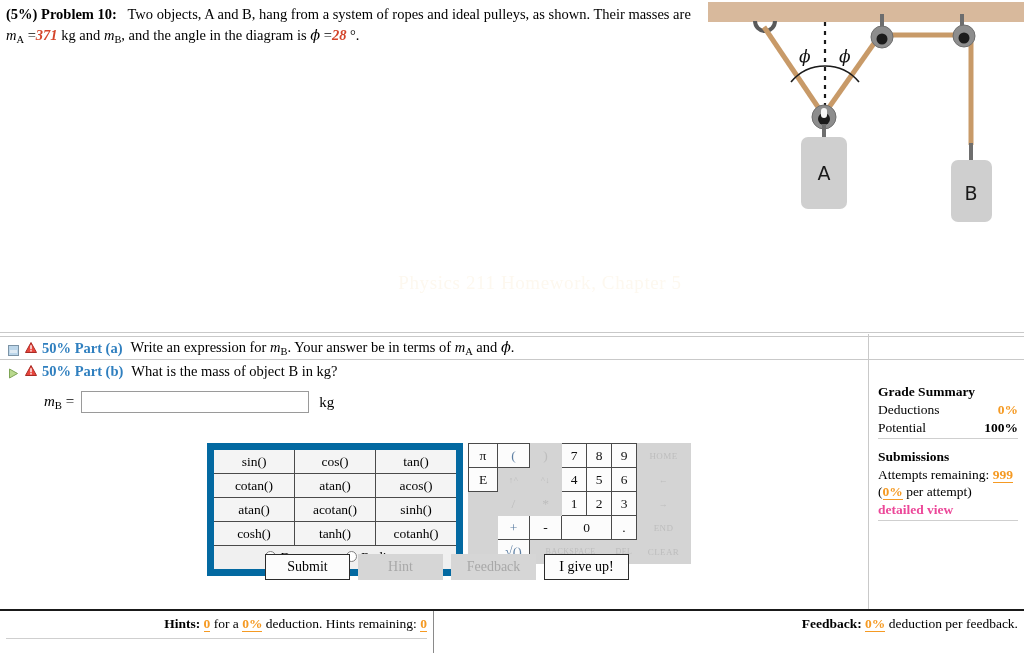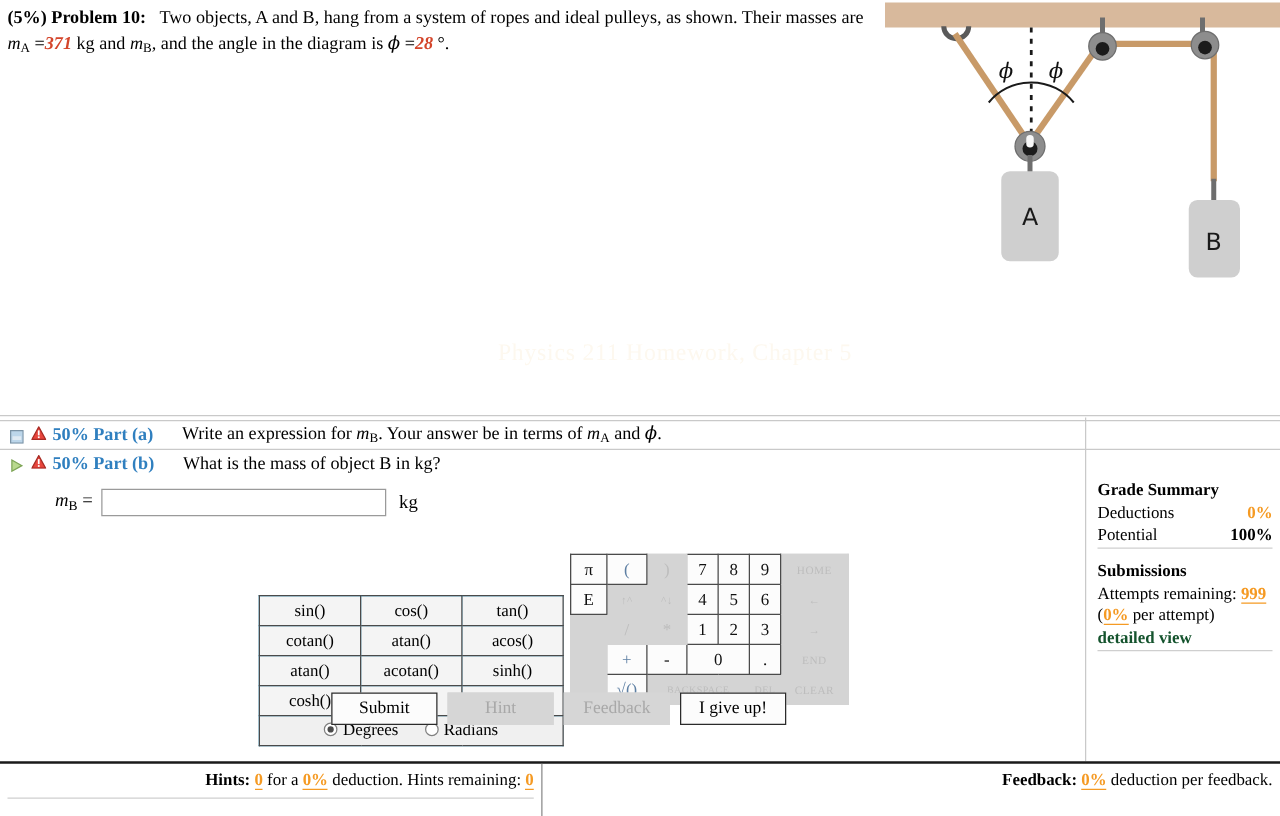--- a/index.html
+++ b/index.html
@@ -74,21 +74,21 @@
     width: 11px; height: 11px;
     margin-right: 6px;
     flex: 0 0 auto;
     display: inline-block;
   }
   .warn-icon { margin-right: 5px; flex: 0 0 auto; display: inline-block; }
   .part-label {
     color: #2f7fbf; font-weight: bold; margin-right: 8px;
     white-space: nowrap;
   }
-  .part-text { white-space: nowrap; margin-left: 15px; }
+  .part-text { white-space: nowrap; }
 
   
   #answer-area {
     position: absolute;
     left: 44px; top: 391px;
     display: flex; align-items: center;
   }
   #answer-label { font-size: 15px; margin-right: 7px; }
   #answer-input {
     width: 228px; height: 22px;
@@ -104,24 +104,23 @@
   #answer-unit { margin-left: 10px; font-size: 15px; }
 
   
   #keypad {
     position: absolute;
     left: 207px; top: 443px;
     display: flex;
     align-items: flex-start;
   }
   #fn-pad {
-    border: 1px solid #0369a1;
+    border: 7px solid #0369a1;
     border-collapse: collapse;
     background: #0ea5e9;
-    margin-top: 33px;
   }
   #fn-pad td {
     border: 1px solid #4a4a4a;
     width: 78px; height: 21px;
     text-align: center;
     vertical-align: middle;
     font-size: 13.5px;
     background: #f4f4f4;
     font-family: "Liberation Serif", serif;
   }
@@ -200,21 +199,21 @@
     width: 140px;
     font-size: 13.5px;
     line-height: 1.28;
   }
   #grade-summary .gs-title { font-weight: bold; margin-bottom: 1px; }
   .gs-row { display: flex; justify-content: space-between; }
   .orange { color: #f59a23; font-weight: bold; }
   .orange-u { color: #f59a23; font-weight: bold; border-bottom: 1px solid #f59a23; }
   .bold { font-weight: bold; }
   .gs-sep { height: 9px; }
-  .gs-link { color: #14532d; font-weight: bold; }
+  .gs-link { color: #ec4899; font-weight: bold; }
   .gs-underline { border-bottom: 1px solid #cfcfcf; margin-top: 2px; }
   #grade-divider {
     position: absolute;
     left: 868px; top: 334px;
     width: 1px; height: 275px;
     background: #c9c9c9;
   }
 
   
   #bottom-bar {

